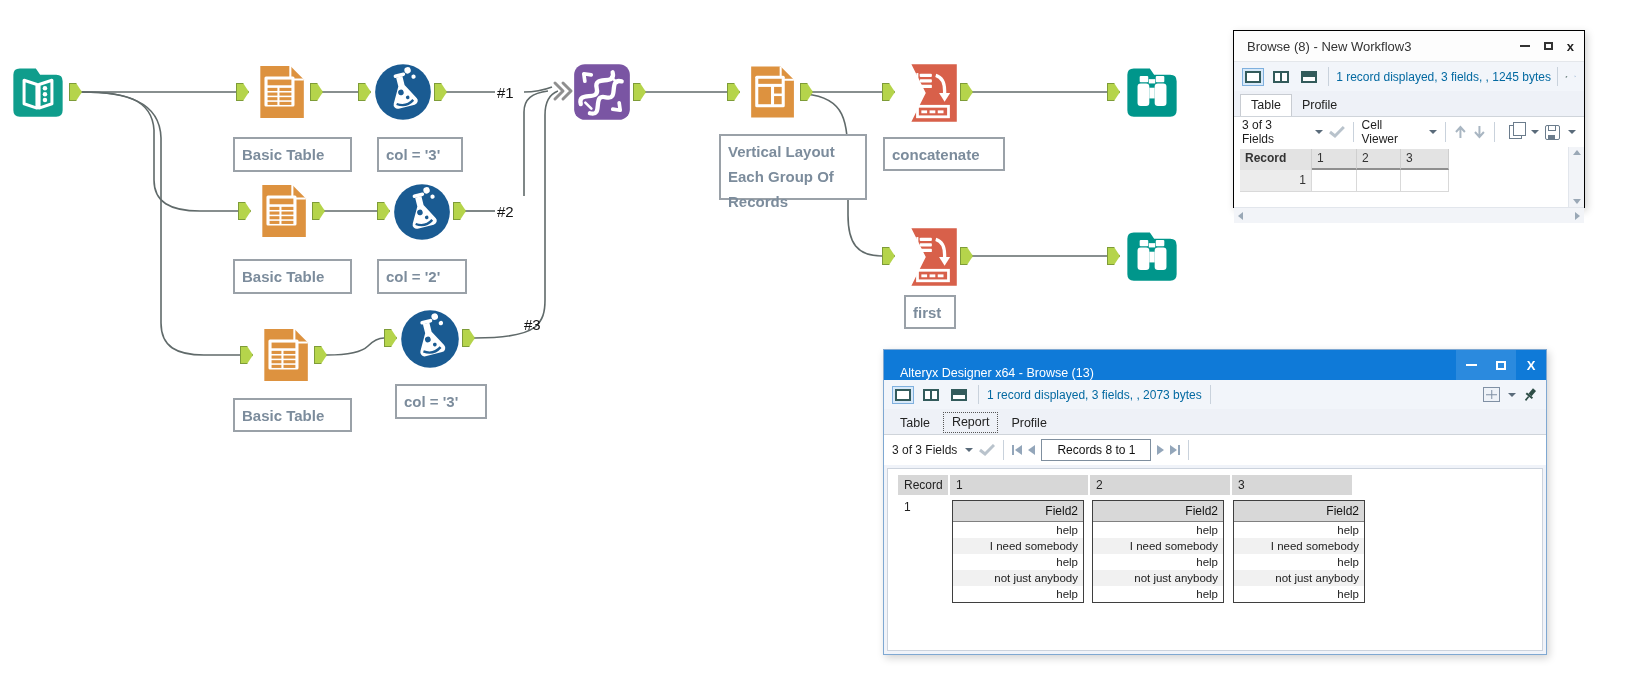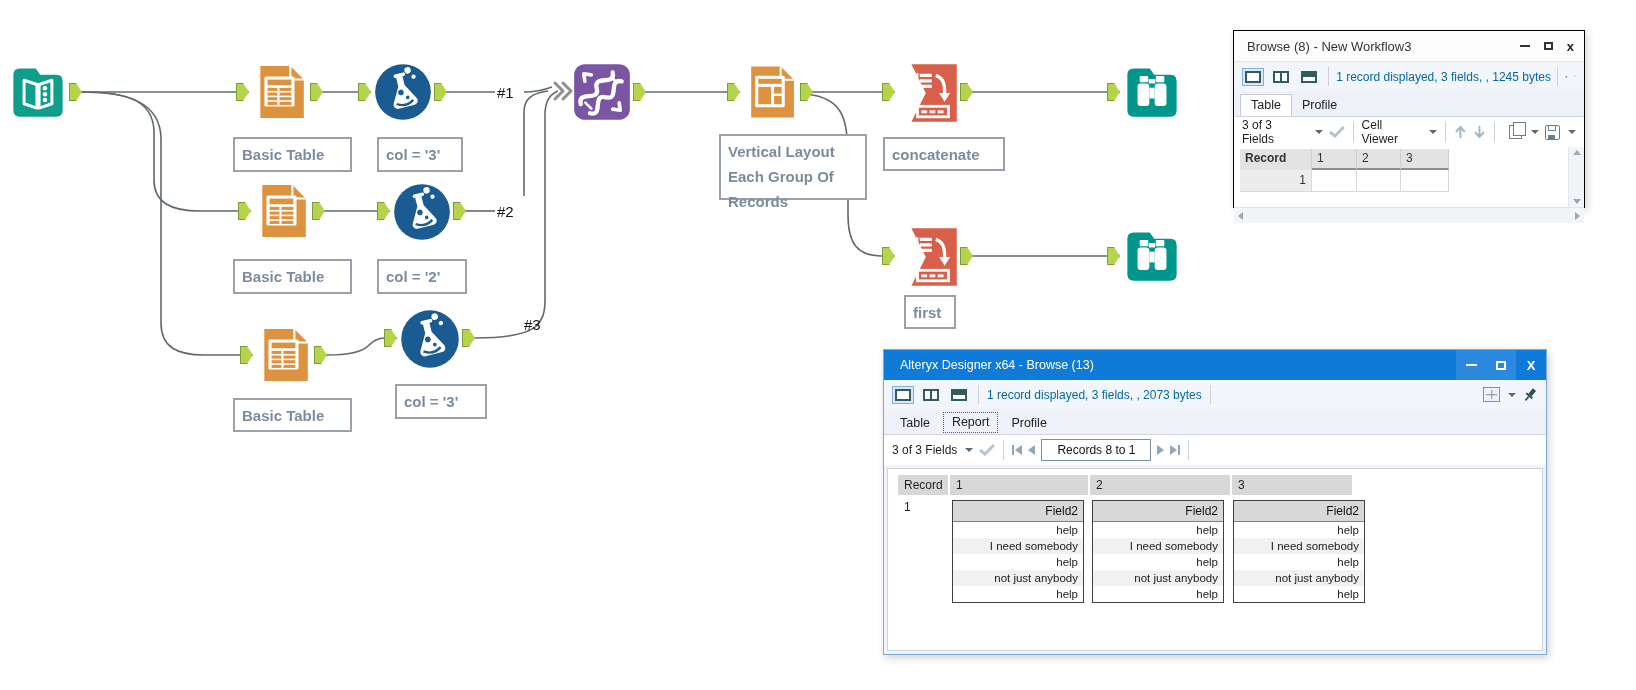--- a/index.html
+++ b/index.html
@@ -65,21 +65,21 @@
   .sarr.lf{border-top:4px solid transparent;border-bottom:4px solid transparent;border-right:5px solid #9aa8b6;}
   .sarr.rt{border-top:4px solid transparent;border-bottom:4px solid transparent;border-left:5px solid #9aa8b6;}
   .ic-copy{display:inline-block;width:11px;height:12px;border:1.5px solid #6b7c8c;background:#fff;position:relative;margin-right:1px;}
   .ic-copy::before{content:"";position:absolute;left:2.5px;top:-4.5px;width:11px;height:12px;border:1.5px solid #6b7c8c;background:#fff;}
   .ic-save{display:inline-block;width:13px;height:13px;border:1.5px solid #6b7c8c;border-radius:2px;position:relative;background:#fff;}
   .ic-save::before{content:"";position:absolute;left:2px;top:0;width:6px;height:4px;border:1.5px solid #6b7c8c;border-top:none;}
   .ic-save::after{content:"";position:absolute;left:2px;bottom:0;width:7px;height:4px;background:#6b7c8c;}
 
   
   .win13{left:883px;top:349px;width:664px;height:306px;border-color:#7fa8d2;}
-  .tb13{height:30px;background:#0f7ad8;display:flex;align-items:center;padding:0 0 0 16px;font-size:12.5px;color:#fff;}
+  .tb13{height:30px;background:#0f7ad8;display:flex;align-items:flex-end;padding:0 0 0 16px;font-size:12.5px;color:#fff;}
   .tb13 .title{flex:1;}
   .ctl13{display:flex;align-items:stretch;height:30px;}
   .cbtn{width:30px;display:flex;align-items:center;justify-content:center;}
   .cbtn.lt{background:#2b8ade;}
   .minbar13{display:inline-block;width:11px;height:2px;background:#fff;}
   .maxbox13{display:inline-block;width:10px;height:9px;border:2px solid #fff;box-sizing:border-box;}
   .closex13{font-size:13px;font-weight:bold;color:#fff;}
   .content13{margin:3px;background:#fff;border:1px solid #ccd3dd;height:183px;box-sizing:border-box;padding:6px 0 0 10px;position:relative;overflow:hidden;}
   .rephead{display:flex;gap:2px;}
   .rhc{background:#d7d7d7;height:20px;box-sizing:border-box;font-size:12px;color:#222;padding:3px 0 0 6px;}

